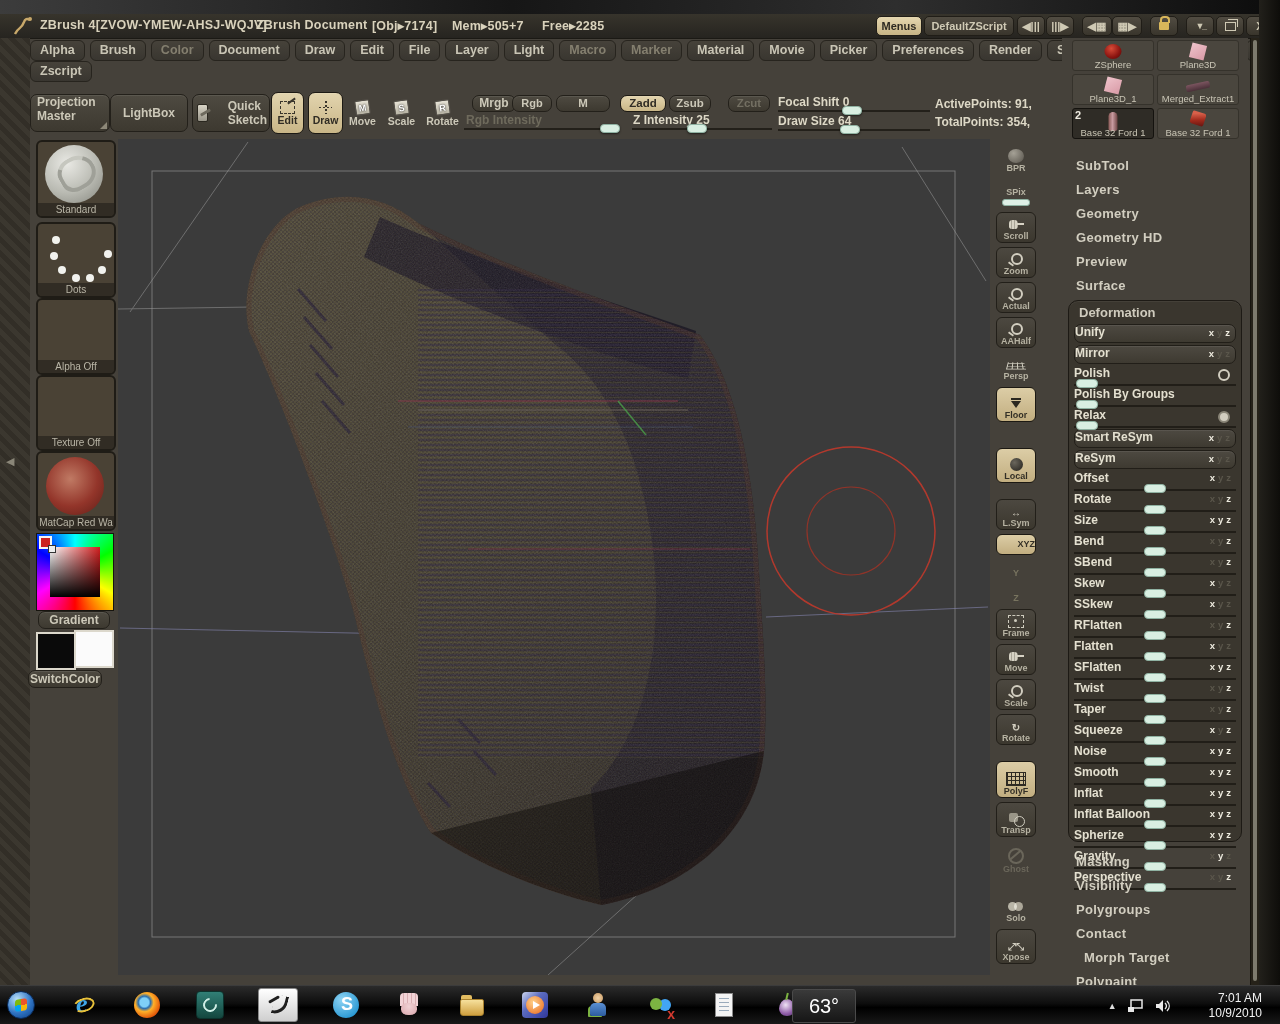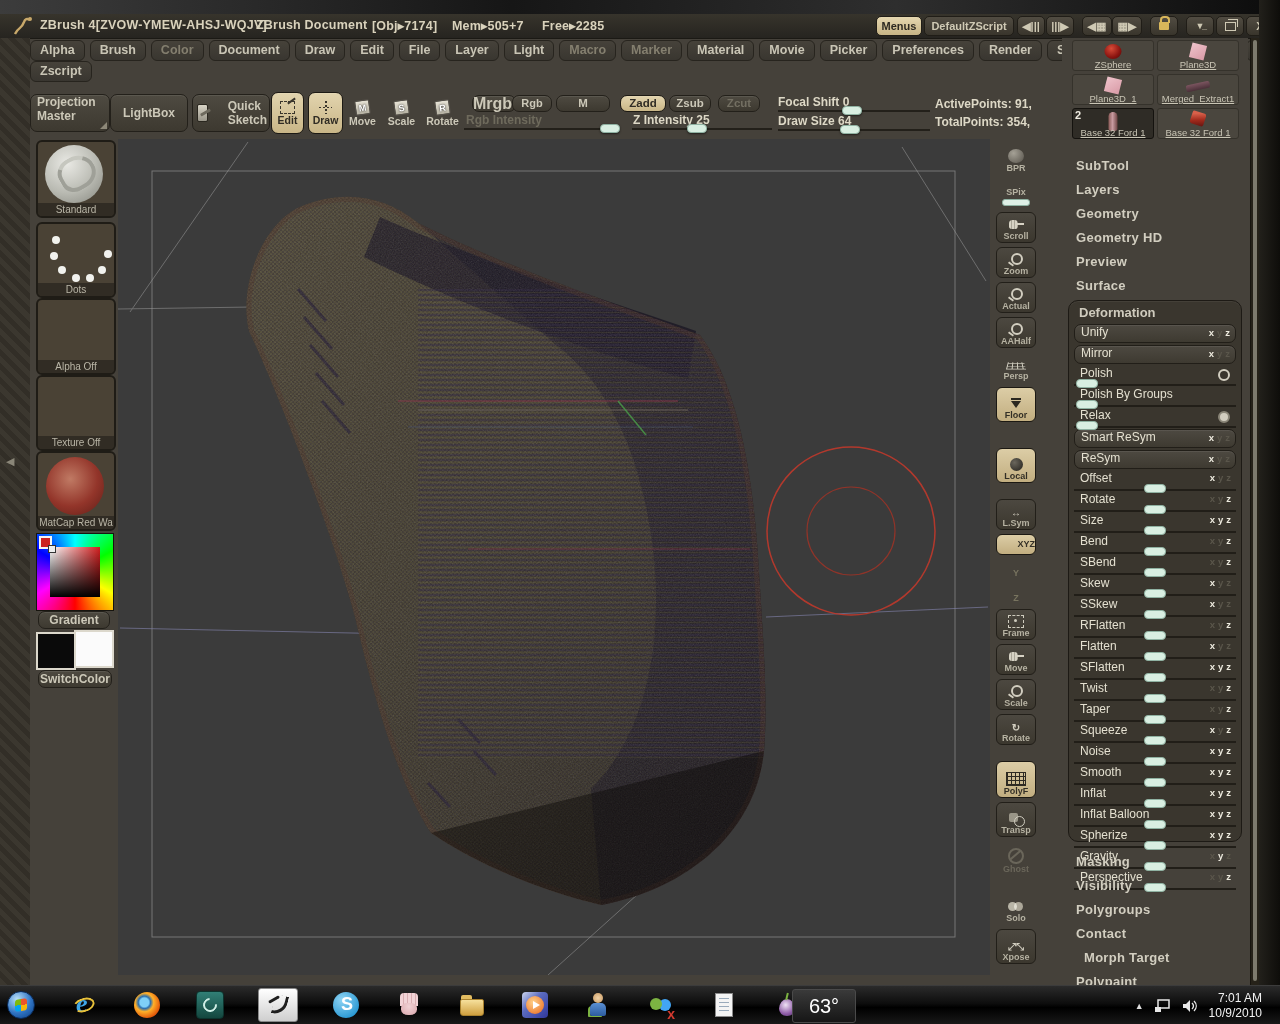--- a/index.html
+++ b/index.html
@@ -4,21 +4,21 @@
 <style>
   html,body{margin:0;padding:0;background:#000;}
   #stage{position:relative;width:1280px;height:1024px;overflow:hidden;
          font-family:"Liberation Sans",sans-serif;background:#45413a;}
   
   .abs{position:absolute;}
   .btn{background:linear-gradient(#4e4a41,#3d3930);border:1px solid #23201a;
        border-radius:7px;color:#ccc8b8;font-weight:bold;
        box-shadow:inset 0 1px 0 rgba(255,255,255,.08);}
   .btn.active{background:linear-gradient(#e2d4ae,#c9b687);color:#302c24;border-color:#1d1a14;}
-  .btn.disabled{color:#736f62;}
+  .btn.disabled{color:#736f62;margin-left:10px;}
   
   #top-strip{left:0;top:0;width:1280px;height:14px;
      background:linear-gradient(90deg,#3c3c3c,#161616 40%,#2e2e2e 70%,#0c0c0c);}
   #titlebar{left:0;top:14px;width:1280px;height:24px;
      background:linear-gradient(#37342c,#262420);border-bottom:1px solid #1b1914;}
   #titlebar .t{position:absolute;top:4px;font-size:12.5px;font-weight:bold;color:#d9d2bc;letter-spacing:.2px;}
   .winbtn{position:absolute;top:2px;height:18px;border-radius:5px;border:1px solid #201d17;
      background:linear-gradient(#514c42,#39352c);color:#cfc9b4;font-size:11px;font-weight:bold;
      display:flex;align-items:center;justify-content:center;}
   .winbtn.active{background:linear-gradient(#e5d7b0,#c7b485);color:#2e2a22;}
@@ -115,21 +115,21 @@
   .sic-ghost{width:12px;height:12px;border-radius:50%;border:2px solid #6a665a;position:relative;}
   .sic-ghost::after{content:"";position:absolute;left:-1px;top:4px;width:13px;height:2px;background:#6a665a;transform:rotate(-40deg);}
   .spix-slider{width:26px;height:5px;border-radius:3px;background:#dff0e6;border:1px solid #8fb2a2;margin-top:2px;}
   
   #rpanel{left:1062px;top:38px;width:186px;height:947px;background:#45413a;}
   #tool-thumbs{position:absolute;left:10px;top:2px;width:168px;display:flex;flex-wrap:wrap;gap:3px;}
   .tcell{width:80px;height:29px;position:relative;border:1px solid #35322b;border-radius:3px;
      background:#4a463e;overflow:hidden;}
   .tcell[data-selected="1"]{background:#2f2c26;border:1px solid #14120e;}
   .tcell .nm{position:absolute;left:0;right:0;bottom:0;font-size:9.5px;color:#c9c5b5;text-align:center;
-     white-space:nowrap;overflow:hidden;text-decoration:underline;}
+     white-space:nowrap;overflow:hidden;}
   .tcell .badge{position:absolute;left:2px;top:0;font-size:11px;font-weight:bold;color:#f0ede2;}
   .tcell .badge:empty{display:none;}
   .tmb{position:absolute;left:50%;top:3px;transform:translateX(-50%);}
   .tcell[data-kind="sphere-red"] .tmb{width:17px;height:15px;border-radius:50%;
      background:radial-gradient(circle at 40% 30%,#d84b38,#8a1410 60%,#4d0a08);}
   .tcell[data-kind="plane-pink"] .tmb{width:15px;height:15px;background:linear-gradient(135deg,#efc3cb,#d89aa6);
      transform:translateX(-50%) rotate(14deg);}
   .tcell[data-kind="sliver"] .tmb{width:24px;height:7px;top:8px;background:linear-gradient(#7c5560,#4a3038);
      transform:translateX(-50%) rotate(-12deg);border-radius:2px;}
   .tcell[data-kind="bullet"] .tmb{width:9px;height:19px;border-radius:5px 5px 3px 3px;
@@ -138,21 +138,21 @@
      transform:translateX(-50%) rotate(18deg);border-radius:2px;}
   .section{position:absolute;left:14px;font-size:13px;font-weight:bold;color:#d2cec0;letter-spacing:.3px;}
   #defpanel{position:absolute;left:6px;top:262px;width:172px;height:540px;background:#3a362e;
      border:1px solid #1d1a15;border-radius:10px;box-shadow:inset 0 1px 0 rgba(255,255,255,.05);}
   #def-title{position:absolute;left:10px;top:4px;font-size:13px;font-weight:bold;color:#cfcbbd;}
   #def-rows{position:absolute;left:5px;top:22px;width:162px;display:flex;flex-direction:column;}
   .def-row{position:relative;height:19px;}
   .def-row[data-type="button"]{height:17px;margin:1px 0;border:1px solid #211e18;border-radius:7px;
      background:linear-gradient(#4d4941,#3e3a31);box-shadow:inset 0 1px 0 rgba(255,255,255,.07);}
   .def-row[data-type="slider"]{border-bottom:2px solid #211e18;}
-  .def-label{position:absolute;left:6px;top:1px;font-size:12px;font-weight:normal;color:#e4e0d0;white-space:nowrap;}
+  .def-label{position:absolute;left:0;top:1px;font-size:12px;font-weight:bold;color:#e4e0d0;white-space:nowrap;}
   .def-row[data-type="button"] .def-label{top:0px;}
   .def-handle{position:absolute;bottom:-4px;width:20px;height:7px;border-radius:4px;background:#d9efe2;
      border:1px solid #8fb2a2;z-index:2;}
   .def-row[data-handle="left"] .def-handle{left:2px;}
   .def-row[data-handle="center"] .def-handle{left:calc(50% - 11px);}
   .def-axes{position:absolute;right:5px;top:2px;display:flex;gap:3px;}
   .ax{font-style:normal;font-size:9.5px;font-weight:bold;color:#5a564b;}
   .def-row[data-x="1"] .ax-x{color:#efece0;}
   .def-row[data-y="1"] .ax-y{color:#efece0;}
   .def-row[data-z="1"] .ax-z{color:#efece0;}
@@ -217,21 +217,21 @@
      background:repeating-linear-gradient(#9ab 0 1px,transparent 1px 4px);}
   .tico[data-kind="tor"] .g::before{content:"";position:absolute;left:5px;top:7px;width:16px;height:17px;
      border-radius:50% 50% 48% 48%/58% 58% 42% 42%;
      background:radial-gradient(circle at 42% 35%,#efe2f5,#8e5ba6 62%,#52336a);}
   .tico[data-kind="tor"] .g::after{content:"";position:absolute;left:12px;top:1px;width:2px;height:7px;
      background:#7cb342;transform:rotate(14deg);}
   #weather{position:absolute;left:792px;top:3px;width:62px;height:32px;border:1px solid #4a4a4a;border-radius:3px;
      background:linear-gradient(#3a3a3a,#161616);color:#fff;font-size:20px;display:flex;align-items:center;justify-content:center;}
   #tray{position:absolute;right:18px;top:0;height:39px;display:flex;align-items:center;gap:10px;color:#fff;}
   #tray .arrow{font-size:9px;color:#ddd;}
-  #clock{text-align:right;font-size:12px;line-height:15px;color:#f2f2f2;}
+  #clock{text-align:right;font-size:12px;line-height:15px;color:#f2f2f2;margin-left:27px;}
   
   .chev{color:#8a8678;font-size:11px;}
 </style>
 </head>
 <body>
 
 <div id="stage">
 
   <div id="top-strip" class="abs"></div>
 
@@ -331,21 +331,21 @@
         <span>S</span>
       </span>
     <span>Scale</span>
   </div>
   <div class="abs iconbtn" style="left:424px;top:94px;width:37px;height:38px;color:#ccc8b8">
     <span class="pageico">
         <span>R</span>
       </span>
     <span>Rotate</span>
   </div>
-  <div class="abs btn" style="left:472px;top:95px;width:42px;height:15px;font-size:16px;text-align:left;line-height:15px">Mrgb</div>
+  <div class="abs btn" style="left:472px;top:95px;width:42px;height:15px;font-size:12px;text-align:center;line-height:15px">Mrgb</div>
   <div class="abs btn" style="left:512px;top:95px;width:38px;height:15px;font-size:11px;text-align:center;line-height:15px">Rgb</div>
   <div class="abs btn" style="left:556px;top:95px;width:52px;height:15px;font-size:11.5px;text-align:center;line-height:15px">M</div>
   <span class="abs tb-label dim" style="left:466px;top:113px">Rgb Intensity</span>
   <div class="track abs" style="left:464px;top:128px;width:154px"></div>
   <span class="pill" style="left:600px;top:124px"></span>
 
   <div class="abs btn active" style="left:620px;top:95px;width:44px;height:15px;font-size:11.5px;text-align:center;line-height:15px">Zadd</div>
   <div class="abs btn" style="left:669px;top:95px;width:40px;height:15px;font-size:11.5px;text-align:center;line-height:15px">Zsub</div>
   <div class="abs btn disabled" style="left:718px;top:95px;width:40px;height:15px;font-size:11.5px;text-align:center;line-height:15px">Zcut</div>
   <span class="abs tb-label" style="left:633px;top:113px"><span>Z Intensity</span> <span>25</span></span>
@@ -386,21 +386,21 @@
     <span class="tl">MatCap Red Wa</span>
   </div>
   <div id="colorpicker">
     <span class="inner"></span>
     <span class="selA"></span>
     <span class="selB"></span>
   </div>
   <div class="abs btn" style="left:38px;top:611px;width:70px;height:16px;font-size:12px;text-align:center;line-height:16px">Gradient</div>
   <span class="swatch" style="left:36px;top:632px;background:#0a0a0a"></span>
   <span class="swatch" style="left:74px;top:630px;background:#fbfbfb"></span>
-  <div class="abs btn" style="left:38px;top:670px;width:72px;height:16px;font-size:12px;text-align:center;line-height:16px">SwitchColor</div>
+  <div class="abs btn" style="left:28px;top:670px;width:72px;height:16px;font-size:12px;text-align:center;line-height:16px">SwitchColor</div>
 
   <div id="canvas" class="abs">
     <svg width="872" height="836" viewBox="0 0 872 836">
       <defs>
         <linearGradient id="bodyGrad" x1="0" y1="0" x2="1" y2="1">
           <stop offset="0" stop-color="#514a36"></stop>
             <stop offset="0.45" stop-color="#443e2e"></stop>
             <stop offset="1" stop-color="#2b2620"></stop>
         </linearGradient>
         <pattern id="weave" width="4" height="4" patternUnits="userSpaceOnUse">

